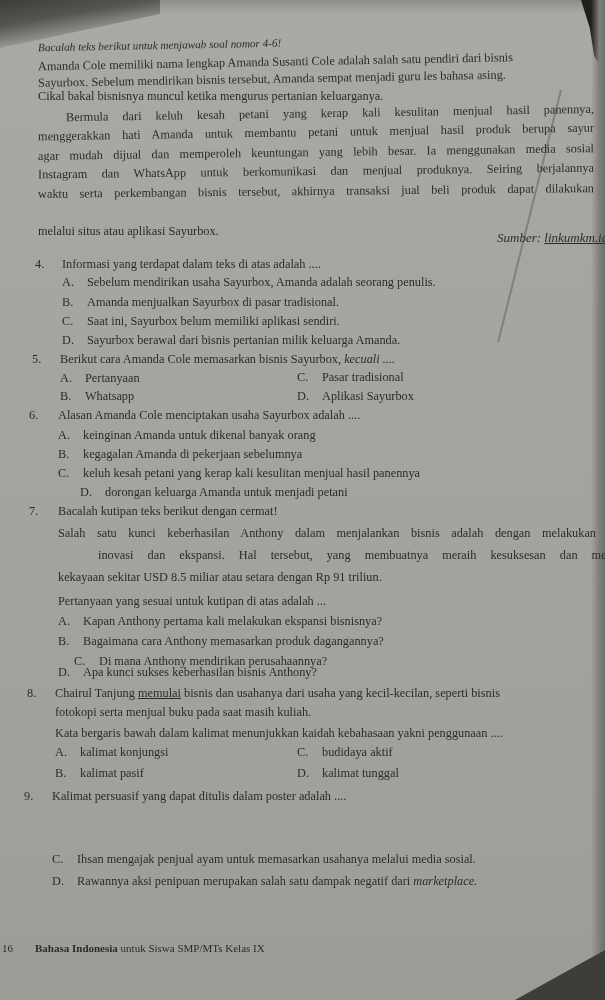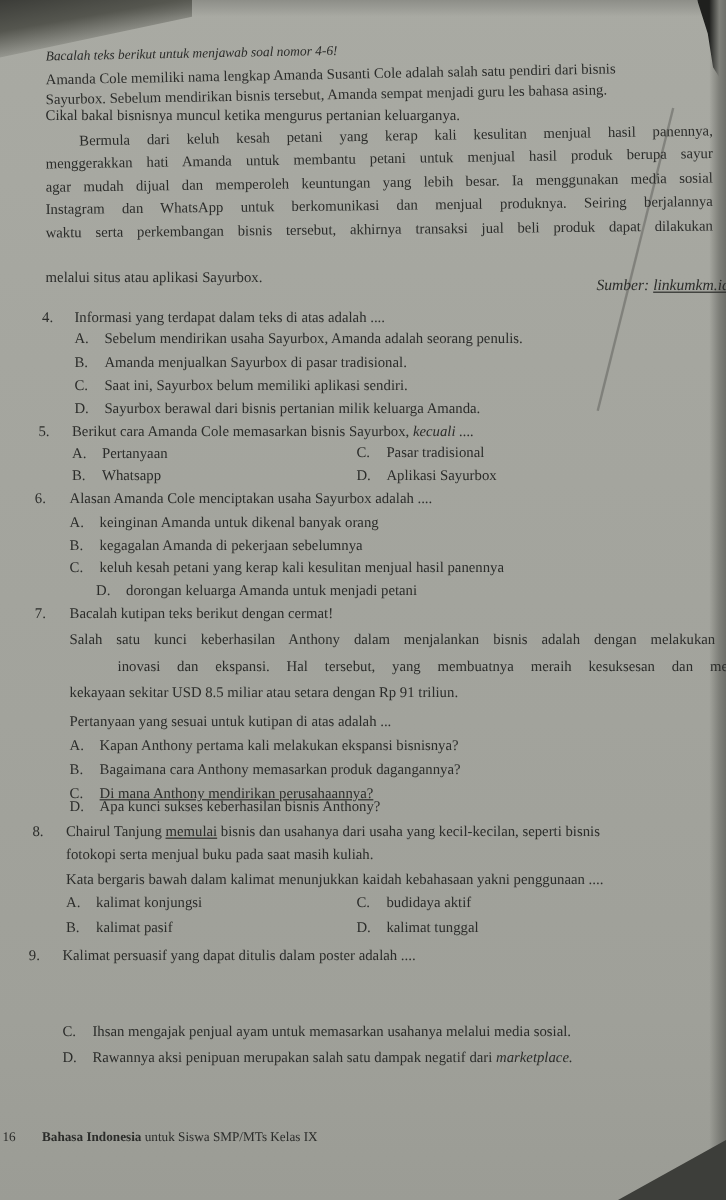--- a/index.html
+++ b/index.html
@@ -105,21 +105,21 @@
   <div class="txt" style="left:55px; top:485px;margin-left:25px;"><span class="opt-letter">D.</span><span>dorongan keluarga Amanda untuk menjadi petani</span></div>
 
   <div class="num" style="left:29px; top:504px;">7.</div>
   <div class="txt" style="left:58px; top:504px;">Bacalah kutipan teks berikut dengan cermat!</div>
   <div class="txt just" style="left:58px; top:526px; width:538px;">Salah satu kunci keberhasilan Anthony dalam menjalankan bisnis adalah dengan melakukan</div>
   <div class="txt just" style="left:58px; top:548px; width:538px;margin-left:40px;">inovasi dan ekspansi. Hal tersebut, yang membuatnya meraih kesuksesan dan memiliki</div>
   <div class="txt" style="left:58px; top:570px;">kekayaan sekitar USD 8.5 miliar atau setara dengan Rp 91 triliun.</div>
   <div class="txt" style="left:58px; top:594px;">Pertanyaan yang sesuai untuk kutipan di atas adalah ...</div>
   <div class="txt" style="left:58px; top:614px;"><span class="opt-letter">A.</span><span>Kapan Anthony pertama kali melakukan ekspansi bisnisnya?</span></div>
   <div class="txt" style="left:58px; top:634px;"><span class="opt-letter">B.</span><span>Bagaimana cara Anthony memasarkan produk dagangannya?</span></div>
-  <div class="txt" style="left:58px; top:654px;text-decoration:underline;"><span class="opt-letter">C.</span><span>Di mana Anthony mendirikan perusahaannya?</span></div>
+  <div class="txt" style="left:74px; top:654px;"><span class="opt-letter">C.</span><span>Di mana Anthony mendirikan perusahaannya?</span></div>
   <div class="txt" style="left:58px; top:665px;"><span class="opt-letter">D.</span><span>Apa kunci sukses keberhasilan bisnis Anthony?</span></div>
 
   <div class="num" style="left:27px; top:686px;">8.</div>
   <div class="txt" style="left:55px; top:705px;">fotokopi serta menjual buku pada saat masih kuliah.</div>
   <div class="txt" style="left:55px; top:686px;"><span>Chairul Tanjung</span> <span class="ul">memulai</span> <span>bisnis dan usahanya dari usaha yang kecil-kecilan, seperti bisnis</span></div>
   <div class="txt" style="left:55px; top:726px;">Kata bergaris bawah dalam kalimat menunjukkan kaidah kebahasaan yakni penggunaan ....</div>
   <div class="txt" style="left:55px; top:745px;"><span class="opt-letter">A.</span><span>kalimat konjungsi</span></div>
   <div class="txt" style="left:297px; top:745px;"><span class="opt-letter">C.</span><span>budidaya aktif</span></div>
   <div class="txt" style="left:55px; top:766px;"><span class="opt-letter">B.</span><span>kalimat pasif</span></div>
   <div class="txt" style="left:297px; top:766px;"><span class="opt-letter">D.</span><span>kalimat tunggal</span></div>

